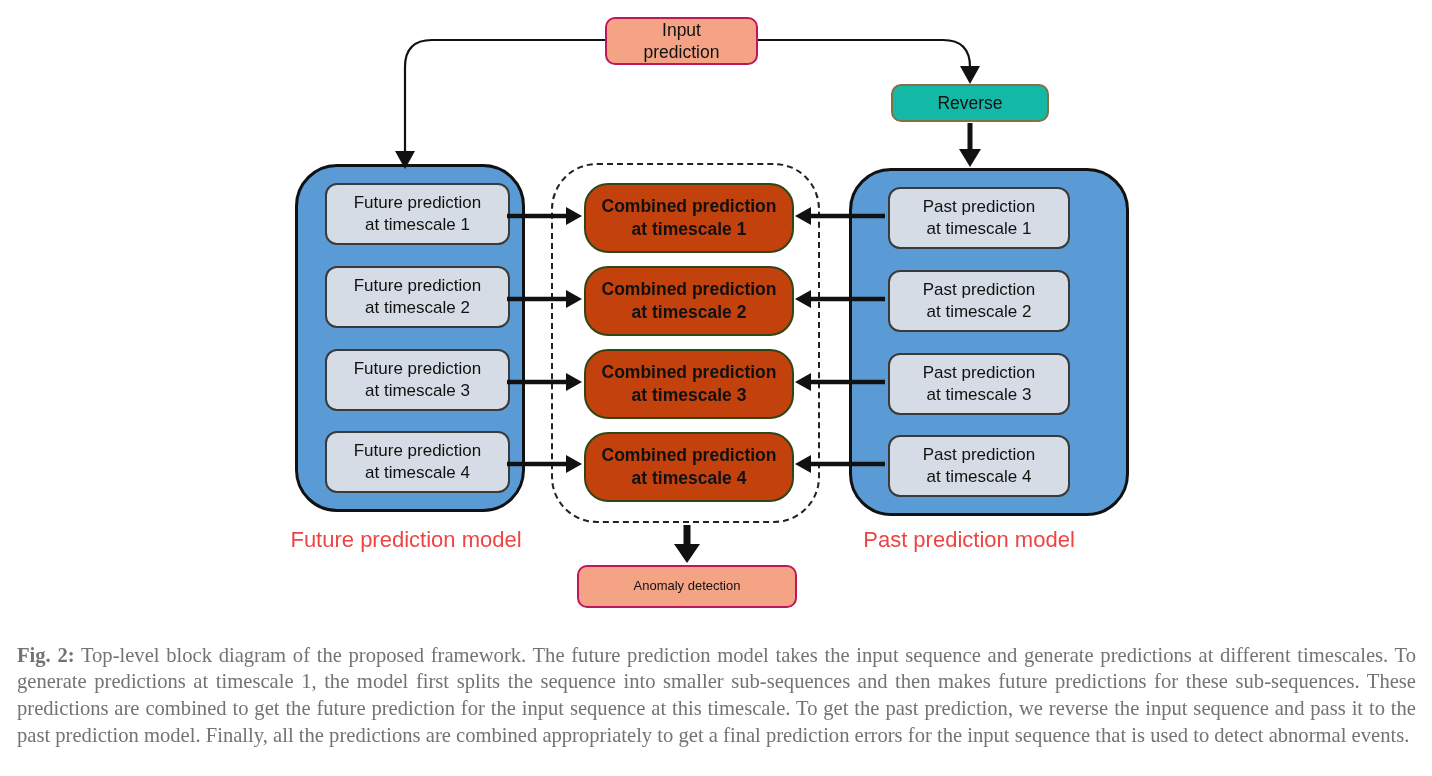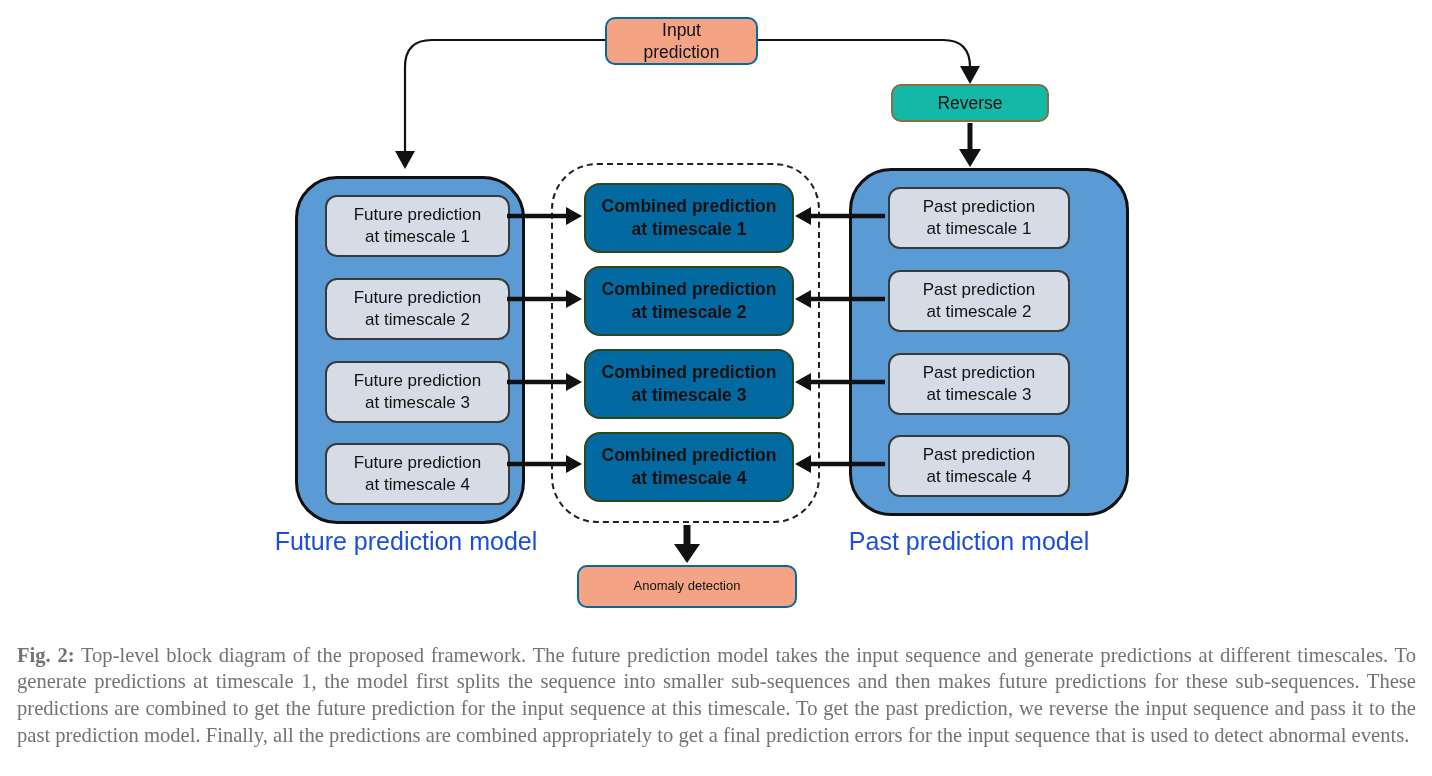--- a/index.html
+++ b/index.html
@@ -13,33 +13,33 @@
     box-sizing:border-box; color:#111;
   }
   .panel { position:absolute; box-sizing:border-box; }
   .panel-blue { background:#5B9BD5; border:3px solid #111111; border-radius:42px; }
   .panel-dashed { background:transparent; border:2.2px dashed #222222; border-radius:46px; }
   .gray-box {
     background:#D6DCE5; border:2px solid #3a3a3a; border-radius:12px;
     font-size:17px; line-height:1.32;
   }
   .green-box {
-    background:#0369a1; border:2.5px solid #2E4618; border-radius:16px;
+    background:#c2410c; border:2.5px solid #2E4618; border-radius:24px;
     font-size:17.5px; line-height:1.32; font-weight:600;
   }
   .salmon-box {
-    background:#F4A385; border:2px solid #0369a1; border-radius:10px;
+    background:#F4A385; border:2px solid #be185d; border-radius:10px;
     font-size:17.5px; line-height:1.28;
   }
   .yellow-box {
     background:#14b8a6; border:2px solid #857043; border-radius:10px;
     font-size:17.5px;
   }
   .model-label {
-    position:absolute; font-size:25px; color:#1d4ed8; text-align:center;
+    position:absolute; font-size:22px; color:#ef4444; text-align:center;
   }
   .caption {
     position:absolute; left:17px; width:1399px; top:621px;
     font-family:"Liberation Serif", serif; font-size:20.6px;
     line-height:1.3; text-align:justify; color:#737373;
   }
   .caption b { font-weight:bold; }
   svg.connectors {
     position:absolute; left:0; top:0; pointer-events:none; z-index:5;
   }
@@ -51,21 +51,21 @@
 
   <div class="box salmon-box" style="left:605px; top:17px; width:153px; height:48px;">
     <span>Input</span>
     <span>prediction</span>
   </div>
 
   <div class="box yellow-box" style="left:891px; top:84px; width:158px; height:38px;">
     <span>Reverse</span>
   </div>
 
-  <div class="panel panel-blue" style="left:295px; top:176px; width:230px; height:348px;">
+  <div class="panel panel-blue" style="left:295px; top:164px; width:230px; height:348px;">
     <div class="box gray-box" style="left:27px; top:16px;  width:185px; height:62px;">
       <span>Future prediction</span>
       <span>at timescale 1</span>
     </div>
     <div class="box gray-box" style="left:27px; top:99px;  width:185px; height:62px;">
       <span>Future prediction</span>
       <span>at timescale 2</span>
     </div>
     <div class="box gray-box" style="left:27px; top:182px; width:185px; height:62px;">
       <span>Future prediction</span>

